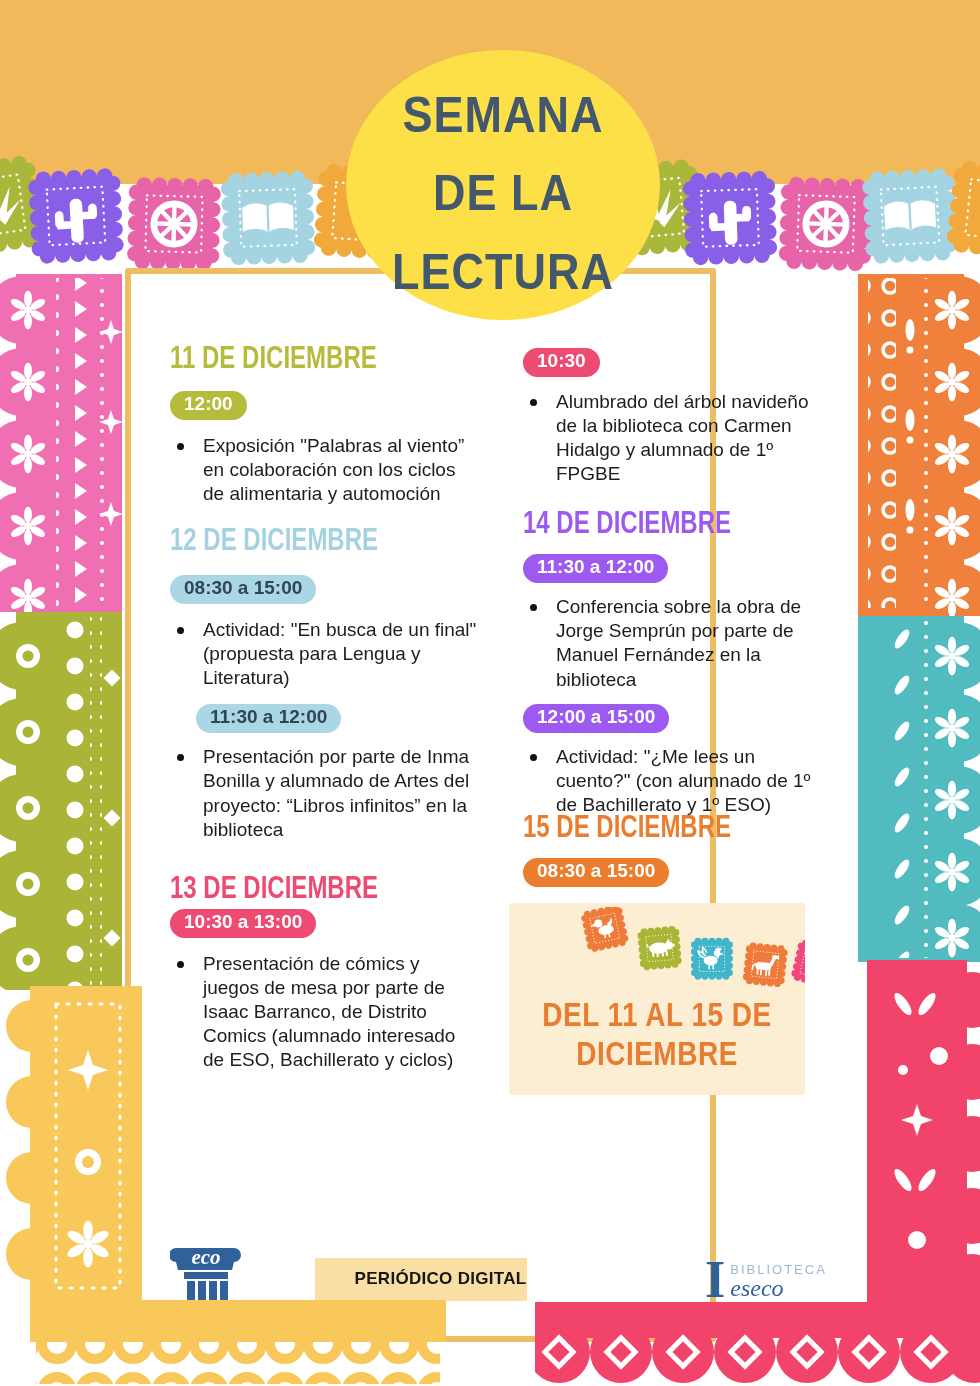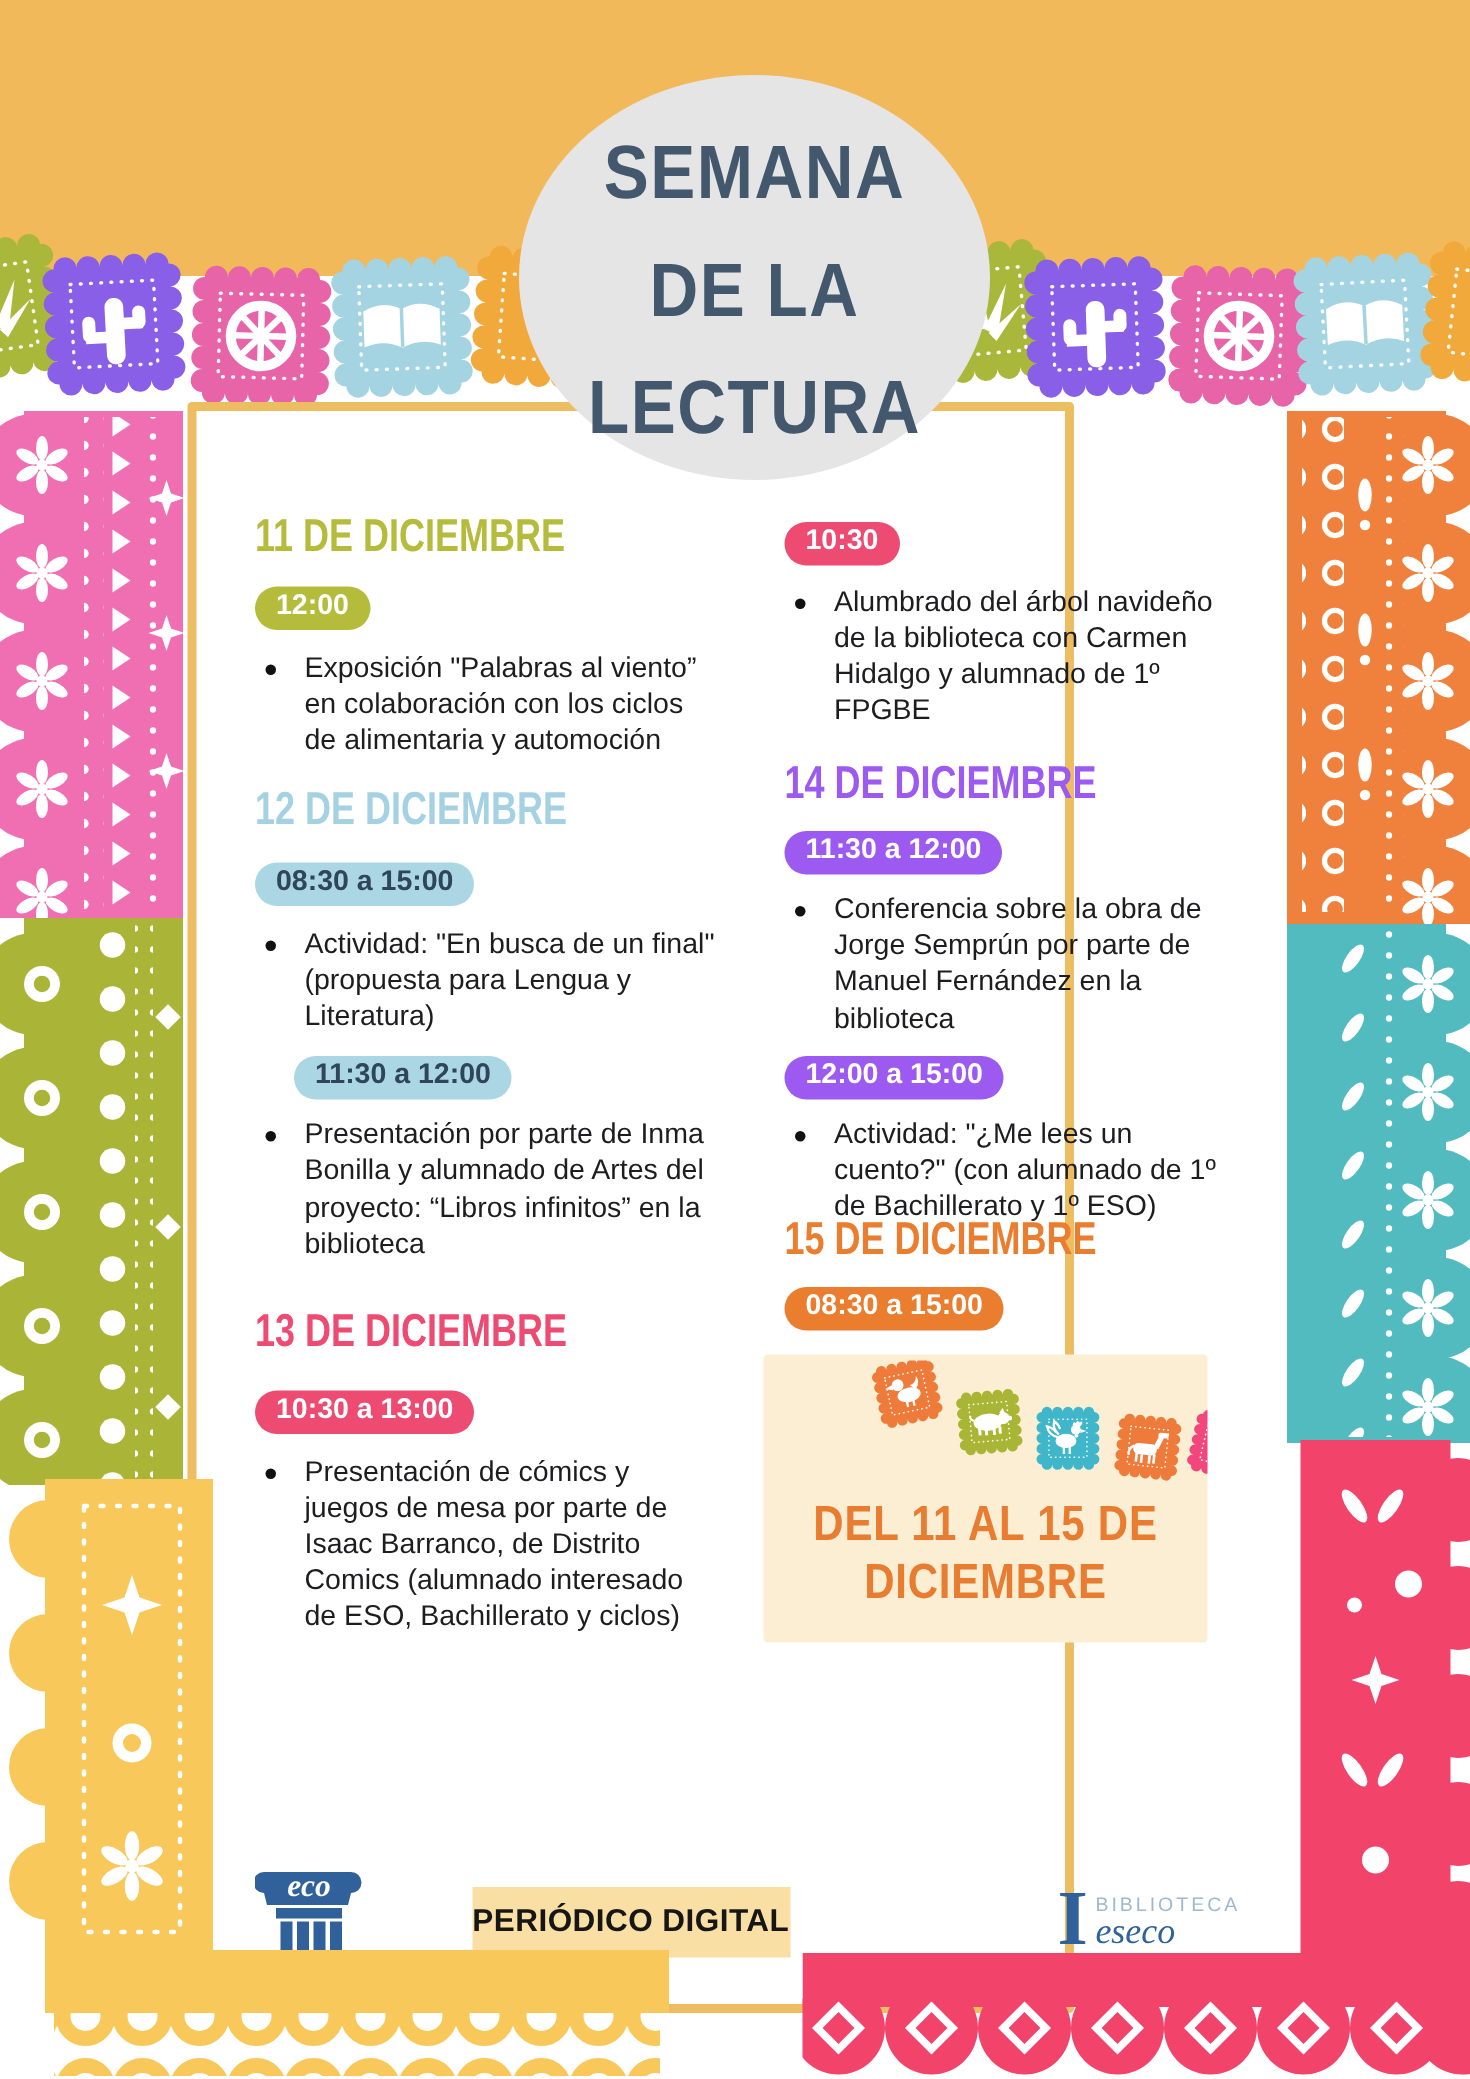--- a/index.html
+++ b/index.html
@@ -3,21 +3,21 @@
 <meta charset="utf-8">
 <style>
   * { margin:0; padding:0; box-sizing:border-box; }
   html,body { background:#fff; }
   .page { position:relative; width:980px; height:1386px; overflow:hidden; background:#fff;
           font-family:"Liberation Sans", sans-serif; color:#1d1d1f; }
 
   
   .band { position:absolute; left:0; top:0; width:980px; height:184px; background:#F2B95B; z-index:1; }
   .circle { position:absolute; left:346px; top:50px; width:314px; height:270px; border-radius:50%;
-            background:#e5e5e5; z-index:3; }
+            background:#fde047; z-index:3; }
   .title-wrap { position:absolute; left:0; top:26px; width:100%; text-align:center;
                 transform:scaleY(1.12); transform-origin:center top; }
   .title-line { font-size:45px; font-weight:800; letter-spacing:1px; color:#43586C; line-height:70px; }
 
   .flag { position:absolute; width:96px; height:96px; z-index:2; }
 
   
   .card { position:absolute; left:125px; top:268px; width:591px; height:1074px; background:#fff;
           border:6px solid #EDBD62; border-radius:3px; z-index:2; }
   .col { position:absolute; top:0; }
@@ -45,22 +45,22 @@
   .item b { font-weight:400; }
 
   
   .range-box { margin-left:-14px; margin-top:16px; width:296px; height:192px; background:#FBEED3;
                border-radius:3px; text-align:center; padding-top:4px; }
   .range-text { margin-top:0; transform:scaleY(1.18); transform-origin:center top; }
   .range-line { font-size:28px; font-weight:800; letter-spacing:0.5px; color:#E87C30; line-height:33px; }
 
   
   .periodico { position:absolute; left:50%; margin-left:-106px; top:984px; width:212px;
-               background:#FADFA4; text-align:center; padding:11px 0 12px;
-               font-size:21px; font-weight:800; letter-spacing:0.3px; color:#161616; }
+               background:#FADFA4; text-align:right; padding:11px 0 12px;
+               font-size:17px; font-weight:800; letter-spacing:0.3px; color:#161616; }
   .eco-logo { position:absolute; left:39px; top:970px; }
   .bib-logo { position:absolute; left:574px; top:982px; display:flex; align-items:flex-start; }
   .bib-i { font-family:"Liberation Serif", serif; font-size:52px; line-height:48px; color:#31619B; font-weight:700; }
   .bib-right { margin-left:5px; padding-top:6px; }
   .bib-top { font-size:13px; letter-spacing:2px; color:#9DB9D0; font-weight:400; }
   .bib-script { font-family:"Liberation Serif", serif; font-style:italic; font-size:24px;
                 color:#31619B; font-weight:400; margin-top:-2px; }
 
   .decor { position:absolute; z-index:4; }
   .hi { z-index:5; }
@@ -271,21 +271,21 @@
       <div style="margin-top:24px">
         <span class="hd c-blue">12 DE DICIEMBRE</span><br>
         <span class="badge badge-blue" style="margin-top:17px">08:30 a 15:00</span>
         <div class="item" style="margin-top:14px">Actividad: "<b>En busca de un final</b>" (propuesta para Lengua y Literatura)</div>
         <span class="badge badge-blue" style="margin-top:14px; margin-left:26px">11:30 a 12:00</span>
         <div class="item" style="margin-top:12px">Presentación por parte de Inma Bonilla y alumnado de Artes del proyecto: <b>“Libros infinitos”</b> en la <b>biblioteca</b></div>
       </div>
 
       <div style="margin-top:36px">
         <span class="hd c-pink">13 DE DICIEMBRE</span><br>
-        <span class="badge badge-pink" style="margin-top:21px">10:30 a 13:00</span>
+        <span class="badge badge-pink" style="margin-top:3px">10:30 a 13:00</span>
         <div class="item" style="margin-top:14px">Presentación de cómics y juegos de mesa por parte de Isaac Barranco, de <b>Distrito Comics</b> (alumnado interesado de ESO, Bachillerato y ciclos)</div>
       </div>
     </div>
 
     <div class="col col-right">
       <div style="margin-top:74px">
         <span class="badge badge-pink">10:30</span>
         <div class="item" style="margin-top:13px">Alumbrado del <b>árbol navideño</b> de la biblioteca con Carmen Hidalgo y alumnado de 1º FPGBE</div>
       </div>
 

